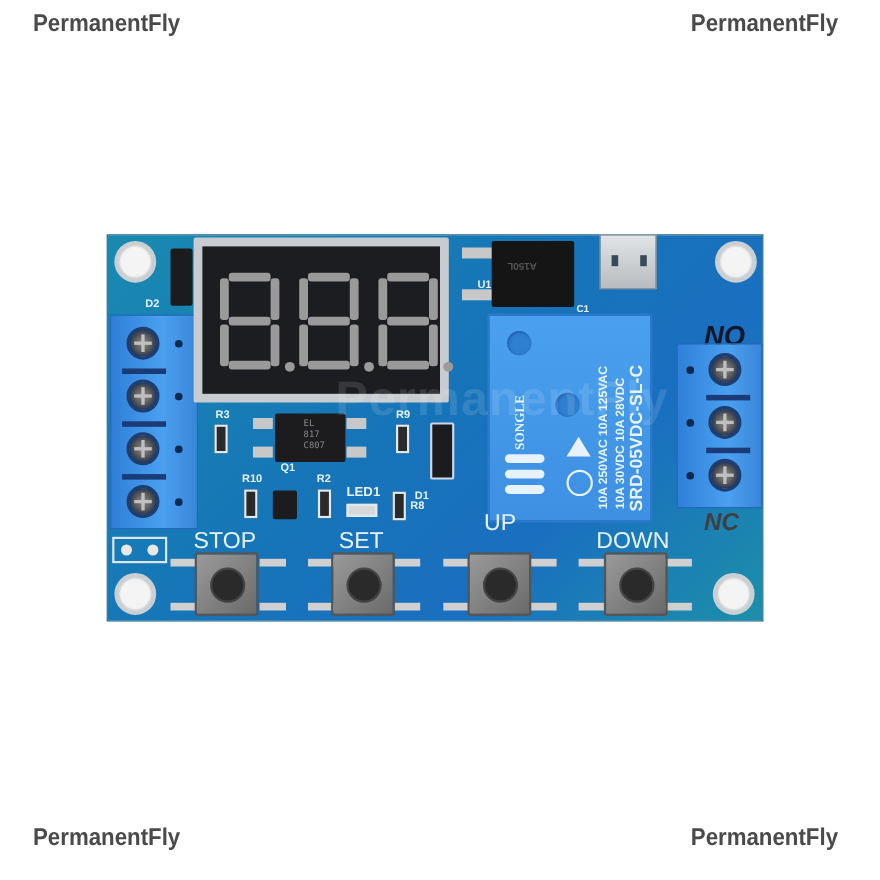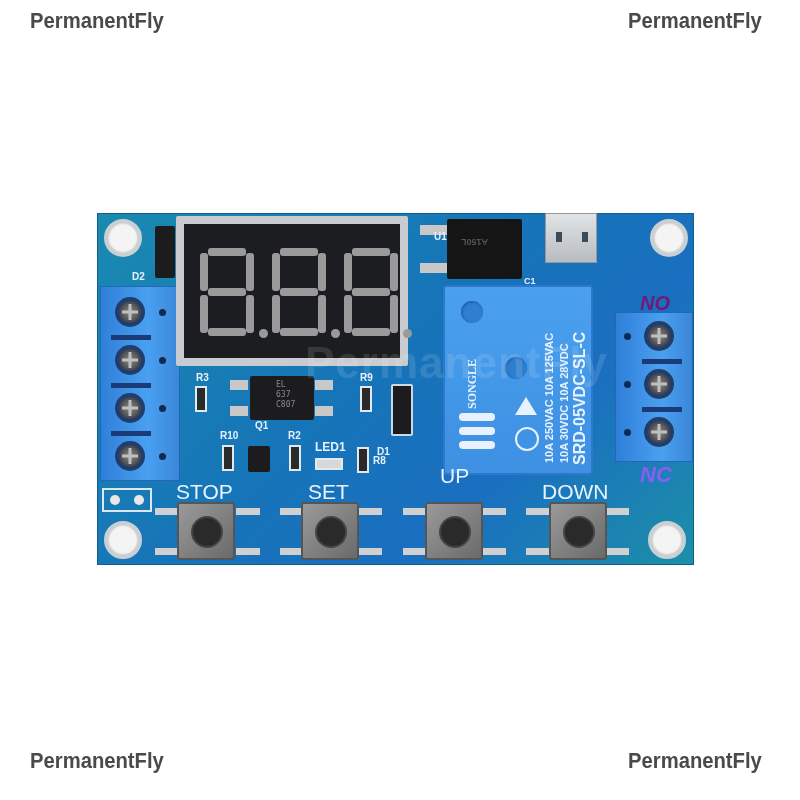--- a/index.html
+++ b/index.html
@@ -144,36 +144,36 @@
       <div class="dp"></div>
     </div>
   </div>
 </div>
 
 <div class="pad" style="left:420px;top:225px;width:28px;height:10px;"></div>
 <div class="pad" style="left:420px;top:263px;width:28px;height:10px;"></div>
 <div class="ldo">
   <span class="ldo-text" style="left:14px;top:18px;">A150L</span>
 </div>
-<div class="silk" style="left:434px;top:231px;">U1</div>
+<div class="silk" style="left:434px;top:254px;">U1</div>
 
 <div class="usb">
   <div class="usb-slot" style="left:10px;"></div>
   <div class="usb-slot" style="left:36px;"></div>
 </div>
 <div class="silk" style="left:524px;top:276px;font-size:9px;">C1</div>
 
 <div class="pad" style="left:230px;top:380px;width:18px;height:10px;"></div>
 <div class="pad" style="left:230px;top:406px;width:18px;height:10px;"></div>
 <div class="pad" style="left:315px;top:380px;width:18px;height:10px;"></div>
 <div class="pad" style="left:315px;top:406px;width:18px;height:10px;"></div>
 <div class="chip" style="left:250px;top:376px;width:64px;height:44px;">
   <div style="position:absolute;left:26px;top:4px;color:#888;font-size:8px;font-family:'DejaVu Sans Mono',monospace;line-height:10px;">
     <div>EL</div>
-    <div>637</div>
+    <div>817</div>
     <div>C807</div>
   </div>
 </div>
 
 <div class="silk" style="left:196px;top:372px;">R3</div>
 <div class="resistor" style="left:195px;top:386px;"></div>
 <div class="silk" style="left:360px;top:372px;">R9</div>
 <div class="resistor" style="left:360px;top:386px;"></div>
 <div class="silk" style="left:220px;top:430px;">R10</div>
 <div class="resistor" style="left:222px;top:445px;"></div>
@@ -198,32 +198,32 @@
   <div class="relay-text" style="left:126px;top:178px;font-size:16px;">SRD-05VDC-SL-C</div>
   <div style="position:absolute;left:70px;top:140px;width:24px;height:24px;border:2px solid #e8f2ff;border-radius:50%;"></div>
   <div style="position:absolute;left:70px;top:110px;width:0;height:0;border-left:11px solid transparent;border-right:11px solid transparent;border-bottom:18px solid #e8f2ff;"></div>
   <div style="position:absolute;left:14px;top:126px;width:36px;height:50px;">
     <div style="position:absolute;top:0;left:0;width:36px;height:8px;background:#e8f2ff;border-radius:4px;"></div>
     <div style="position:absolute;top:14px;left:0;width:36px;height:8px;background:#e8f2ff;border-radius:4px;"></div>
     <div style="position:absolute;top:28px;left:0;width:36px;height:8px;background:#e8f2ff;border-radius:4px;"></div>
   </div>
 </div>
 
-<div class="silk" style="left:640px;top:292px;font-size:20px;font-style:italic;color:#701a75;">NO</div>
+<div class="silk" style="left:640px;top:292px;font-size:25px;font-style:italic;color:#0f172a;">NO</div>
 <div class="terminal" style="left:615px;top:312px;width:78px;height:150px;">
   <div class="screw" style="left:28px;top:8px;"></div>
   <div class="bar" style="left:26px;top:46px;width:40px;"></div>
   <div class="screw" style="left:28px;top:56px;"></div>
   <div class="bar" style="left:26px;top:94px;width:40px;"></div>
   <div class="screw" style="left:28px;top:104px;"></div>
   <div class="dot" style="left:8px;top:20px;"></div>
   <div class="dot" style="left:8px;top:68px;"></div>
   <div class="dot" style="left:8px;top:116px;"></div>
 </div>
-<div class="silk" style="left:640px;top:462px;font-size:22px;font-style:italic;color:#8b5cf6;">NC</div>
+<div class="silk" style="left:640px;top:462px;font-size:22px;font-style:italic;color:#404040;">NC</div>
 
 <div class="header-pins">
   <div class="header-pin" style="left:6px;"></div>
   <div class="header-pin" style="left:30px;"></div>
 </div>
 
 <div class="btn-label" style="left:176px;top:480px;">STOP</div>
 <div class="btn-label" style="left:308px;top:480px;">SET</div>
 <div class="btn-label" style="left:440px;top:464px;">UP</div>
 <div class="btn-label" style="left:542px;top:480px;">DOWN</div>

